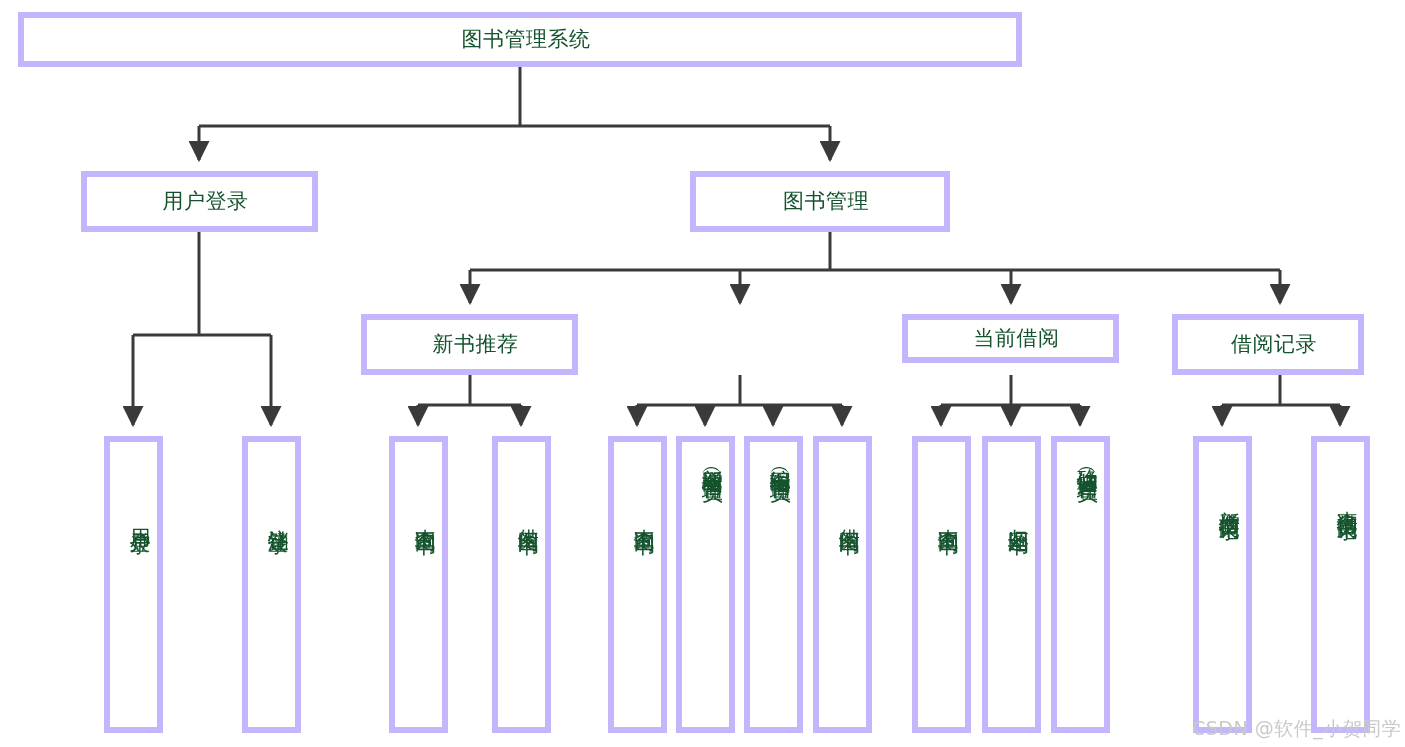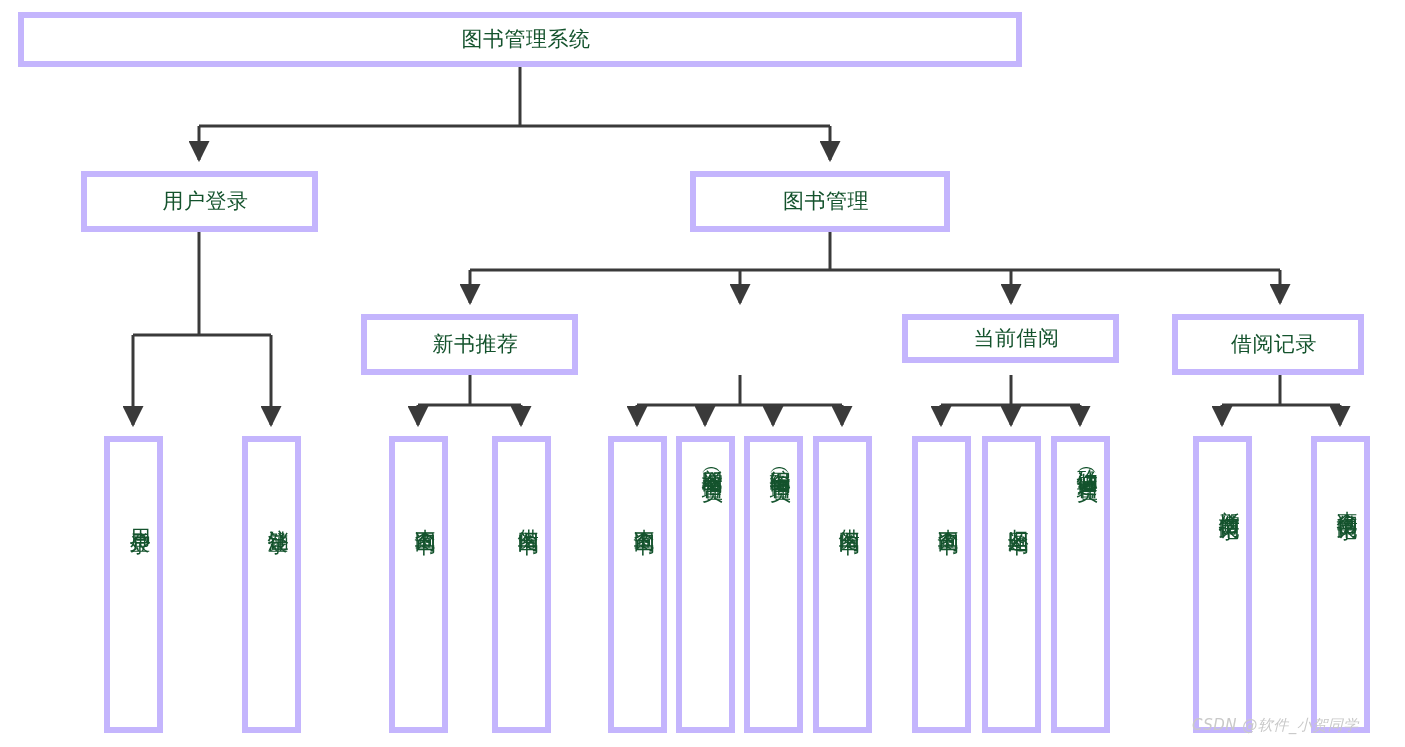--- a/index.html
+++ b/index.html
@@ -59,26 +59,25 @@
     max-height: 280px;
   }
   .node.vertical.mid .node-label {
     margin-top: 60px;
   }
   .node.vertical.mid2 .node-label {
     margin-top: 42px;
   }
   .watermark {
     position: absolute;
-    font-size: 15px;
+    font-size: 19px;
     color: #c9c9c9;
     white-space: nowrap;
     letter-spacing: 0.5px;
     pointer-events: none;
-    font-style: italic;
   }
 </style>
 </head>
 <body>
 
 <div id="canvas">
 
   <svg class="connectors" viewBox="0 0 1405 747">
     <defs>
       <marker id="arrow" viewBox="0 0 10 10" refX="9" refY="5" markerWidth="7" markerHeight="7" orient="auto-start-reverse">

